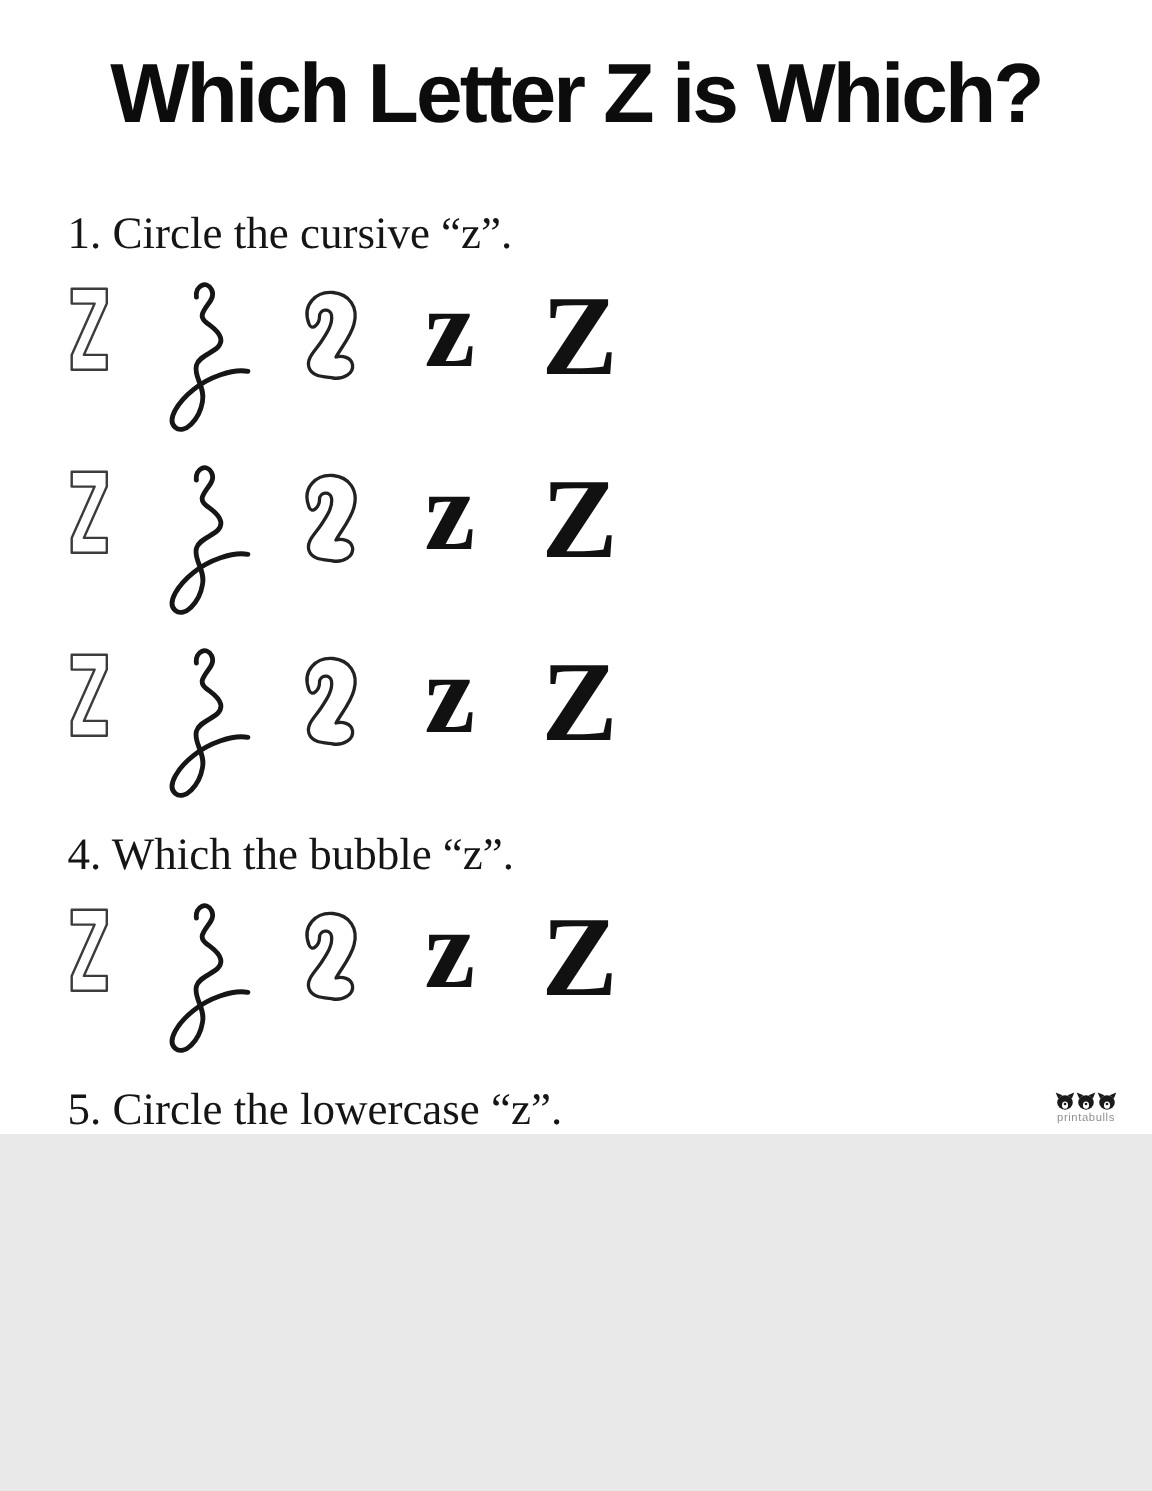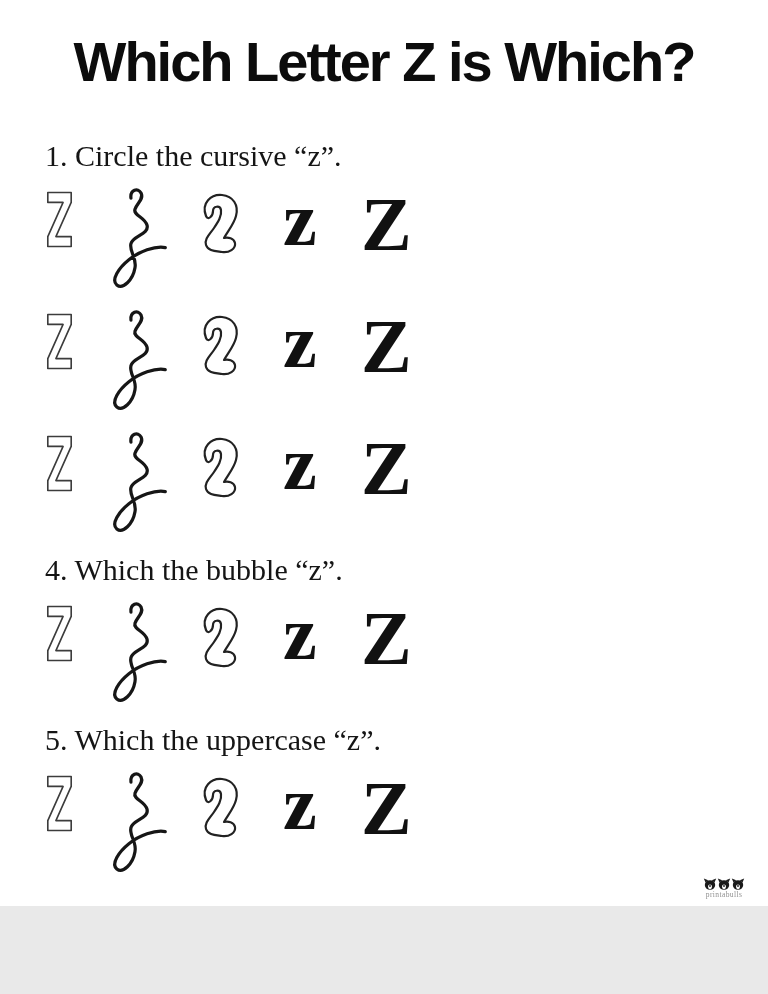--- a/index.html
+++ b/index.html
@@ -1,18 +1,18 @@
 <!DOCTYPE html>
 <html><head>
 <meta charset="utf-8">
 <style>
   html,body{margin:0;padding:0;background:#e9e9e9;}
   .page{
     position:relative;
-    width:768px;height:906px;
+    width:768px;height:756px;
     margin:0 auto;
     background:#ffffff;
     overflow:hidden;
     box-sizing:border-box;
     padding-top:34px;
     font-family:"Liberation Serif", serif;
     color:#111111;
   }
   h1.title{
     margin:0 0 48px 0;
@@ -55,21 +55,21 @@
     line-height:1;
   }
   .footer{
     position:absolute;
     right:16px;bottom:8px;
     width:56px;
     text-align:center;
   }
   .footer .dogs{display:block;margin:0 auto 1px auto;}
   .brand-name{
-    font-family:Liberation Serif, serif;
+    font-family:Liberation Sans, sans-serif;
     font-size:7.5px;
     letter-spacing:0.4px;
     color:#8f8f8f;
     line-height:1;
   }
   .defs-holder{position:absolute;width:0;height:0;overflow:hidden;}
 </style>
 </head>
 <body>
 
@@ -198,21 +198,21 @@
       <button class="opt opt-lower" title="lowercase z">
           <span class="serif-letter">z</span>
         </button>
       <button class="opt opt-upper" title="uppercase Z">
           <span class="serif-letter">Z</span>
         </button>
     </div>
   </section>
 
   <section class="task">
-    <p class="question"><span>5.</span> <span>Which the uppercase “z”.</span></p>
+    <p class="question"><span>5.</span> <span>Circle the lowercase “z”.</span></p>
     <div class="letters">
       <button class="opt opt-block" title="block Z">
           <svg width="27" height="61">
             <use href="#blockZ"></use>
           </svg>
         </button>
       <button class="opt opt-cursive" title="cursive z">
           <svg width="62" height="106">
             <use href="#cursiveZ"></use>
           </svg>

